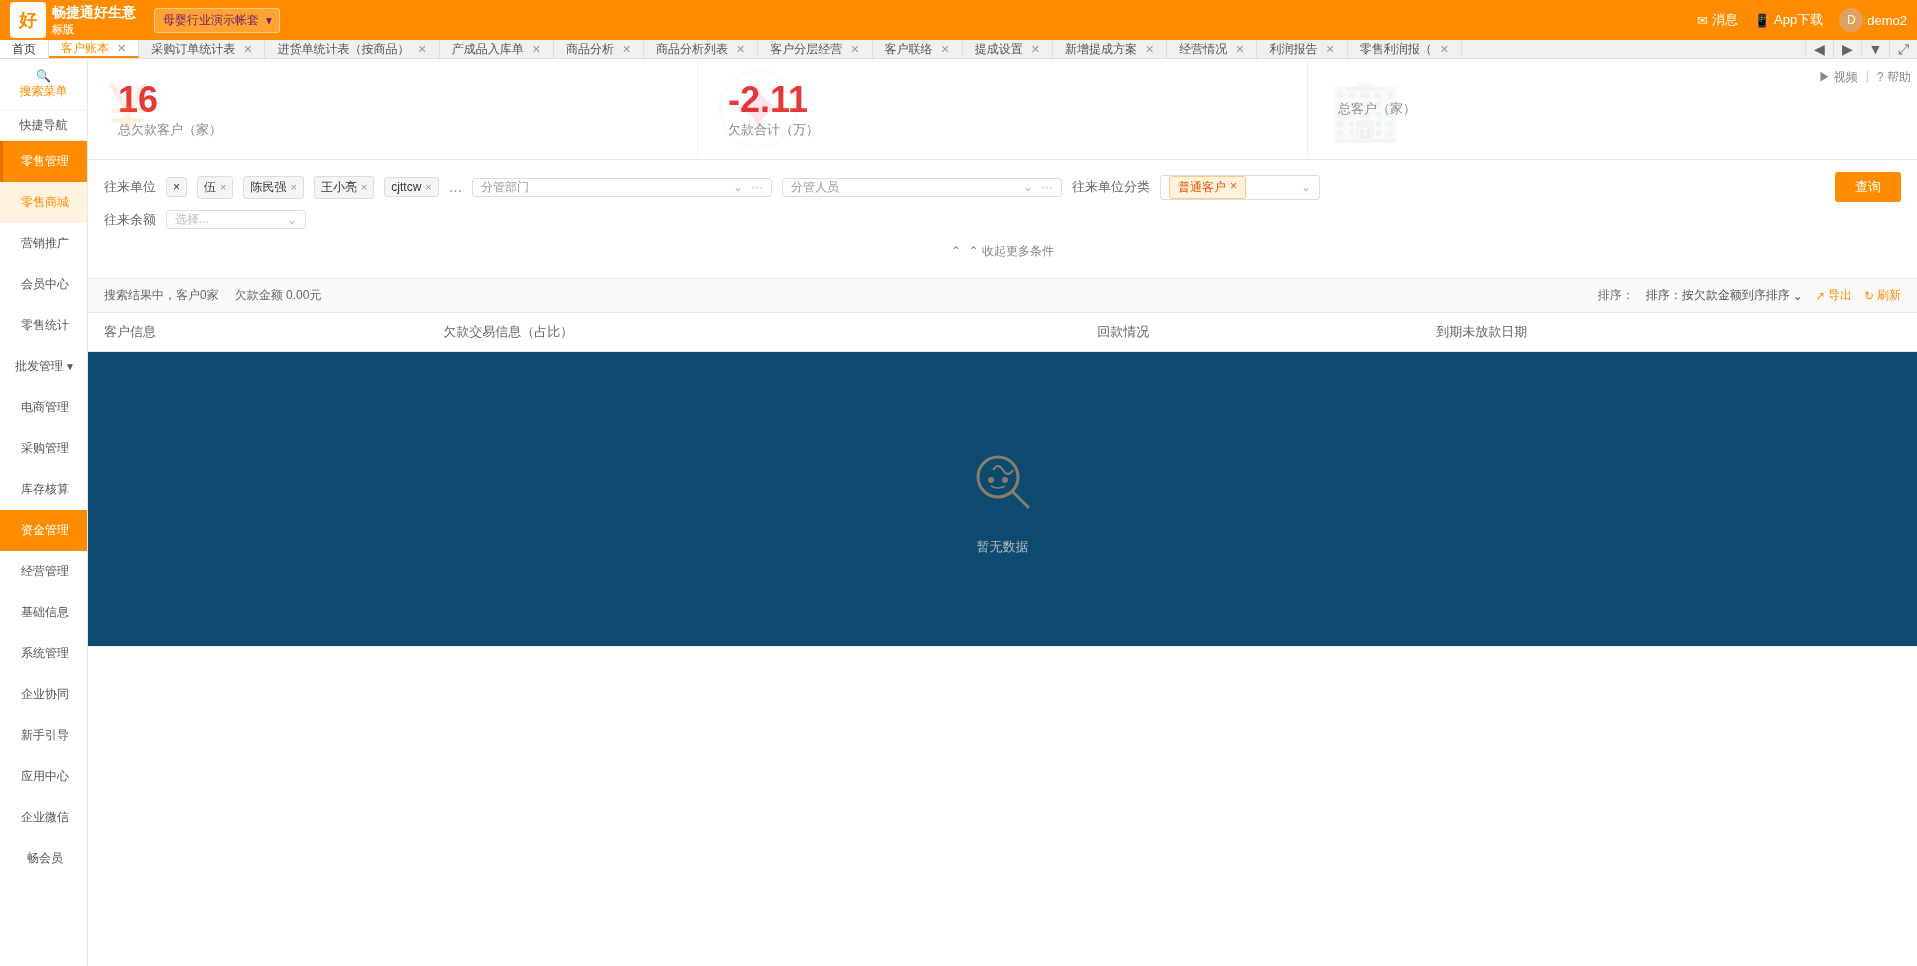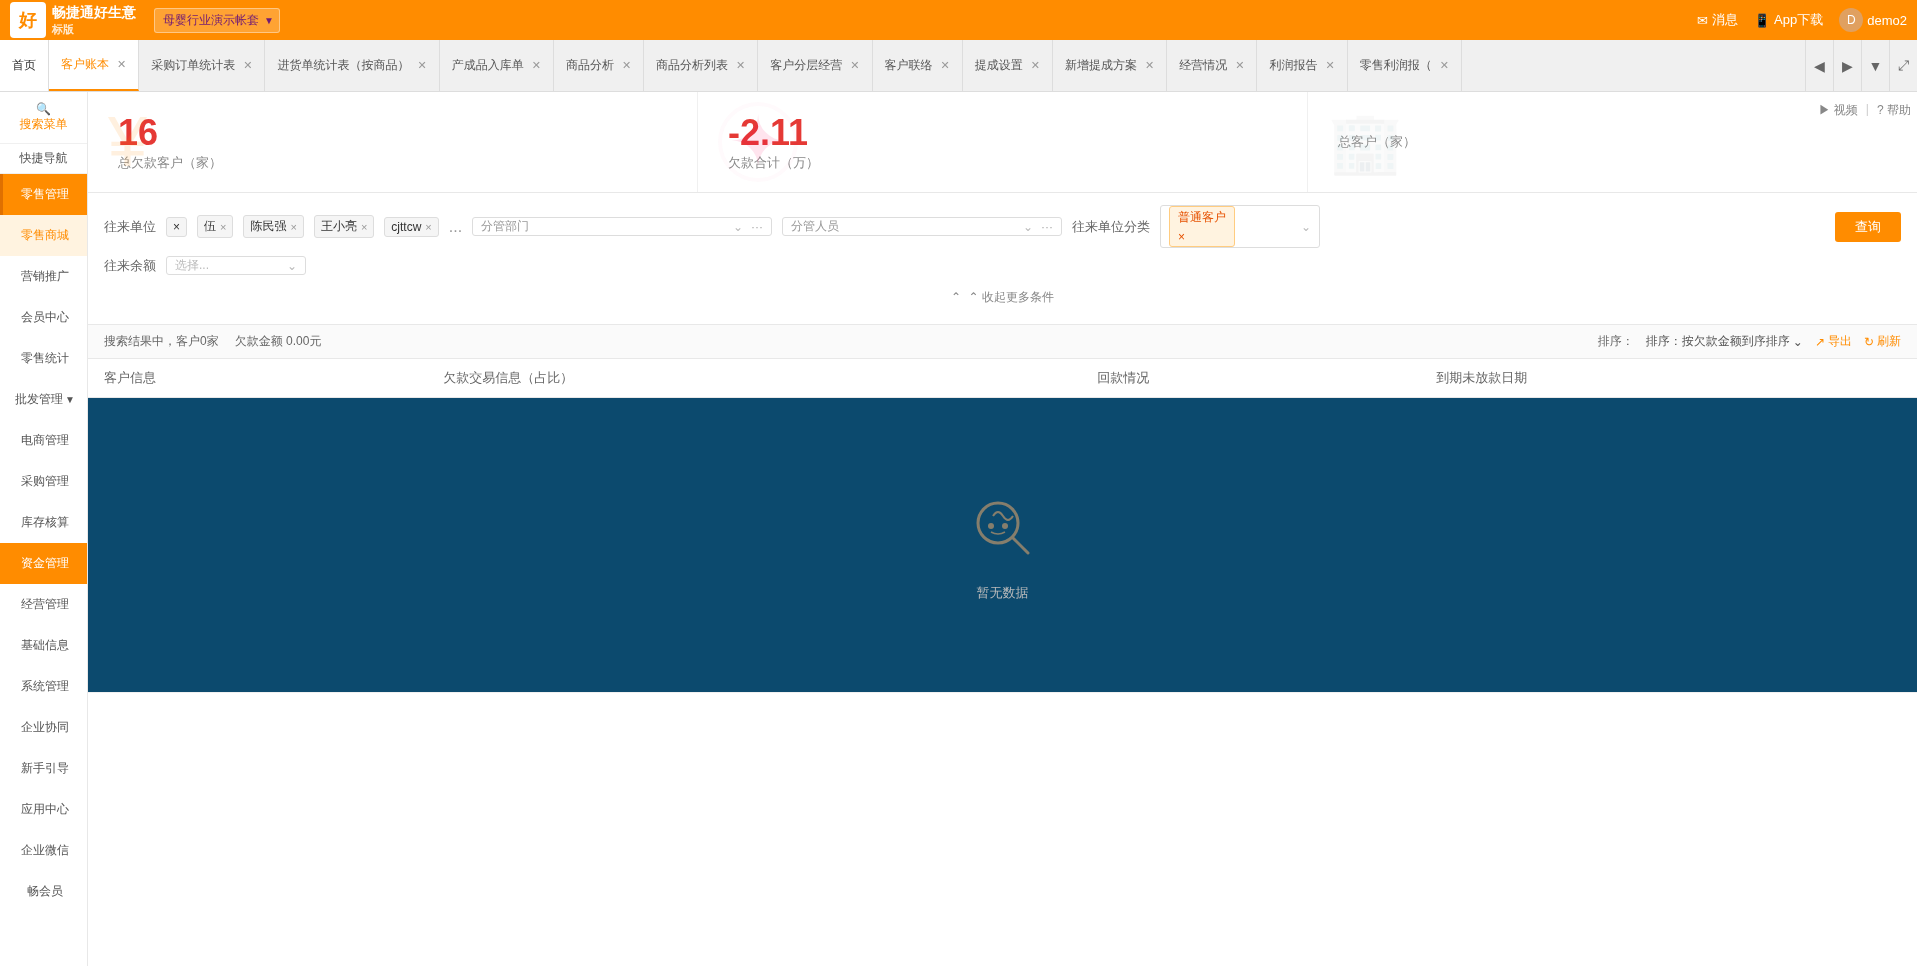--- a/index.html
+++ b/index.html
@@ -26,21 +26,21 @@
       color: #701a75; padding: 3px 20px 3px 8px; border-radius: 3px; font-size: 12px;
       position: relative; cursor: pointer; margin-left: 10px;
     }
     .top-bar-right { display: flex; align-items: center; gap: 16px; color: #fff; font-size: 13px; }
     .top-bar-right span { cursor: pointer; display: flex; align-items: center; gap: 4px; }
     .avatar { width: 28px; height: 28px; border-radius: 50%; background: #ddd; overflow: hidden; }
 
     
     .tab-bar {
       display: flex; align-items: stretch; background: #f0f0f0;
-      border-bottom: 1px solid #ddd; height: 52px; overflow: hidden;
+      border-bottom: 1px solid #ddd; height: 19px; overflow: hidden;
     }
     .tab-item {
       display: flex; align-items: center; padding: 0 12px; font-size: 12px;
       color: #555; border-right: 1px solid #ddd; cursor: pointer; white-space: nowrap;
       position: relative; gap: 4px;
     }
     .tab-item.active { background: #fff; color: #ff8c00; border-bottom: 2px solid #ff8c00; }
     .tab-item.home { background: #fff; color: #333; }
     .tab-close { color: #999; font-size: 11px; margin-left: 4px; cursor: pointer; }
     .tab-nav-btn {
@@ -136,21 +136,21 @@
     }
     .empty-icon {
       width: 80px; height: 80px; margin-bottom: 16px;
       opacity: 0.5;
     }
 
     
     .filter-type-tag {
       display: inline-flex; background: #fff3e0;
       border: 1px solid #ffcc80; border-radius: 3px; padding: 2px 8px;
-      font-size: 12px; color: #e65100; gap: 4px; flex-direction: column;
+      font-size: 12px; color: #e65100; gap: 4px;
     }
   </style>
 </head>
 <body>
 
 <div class="app-wrapper">
 
   <div class="top-bar">
     <div class="top-bar-left">
       <div class="logo-area">

